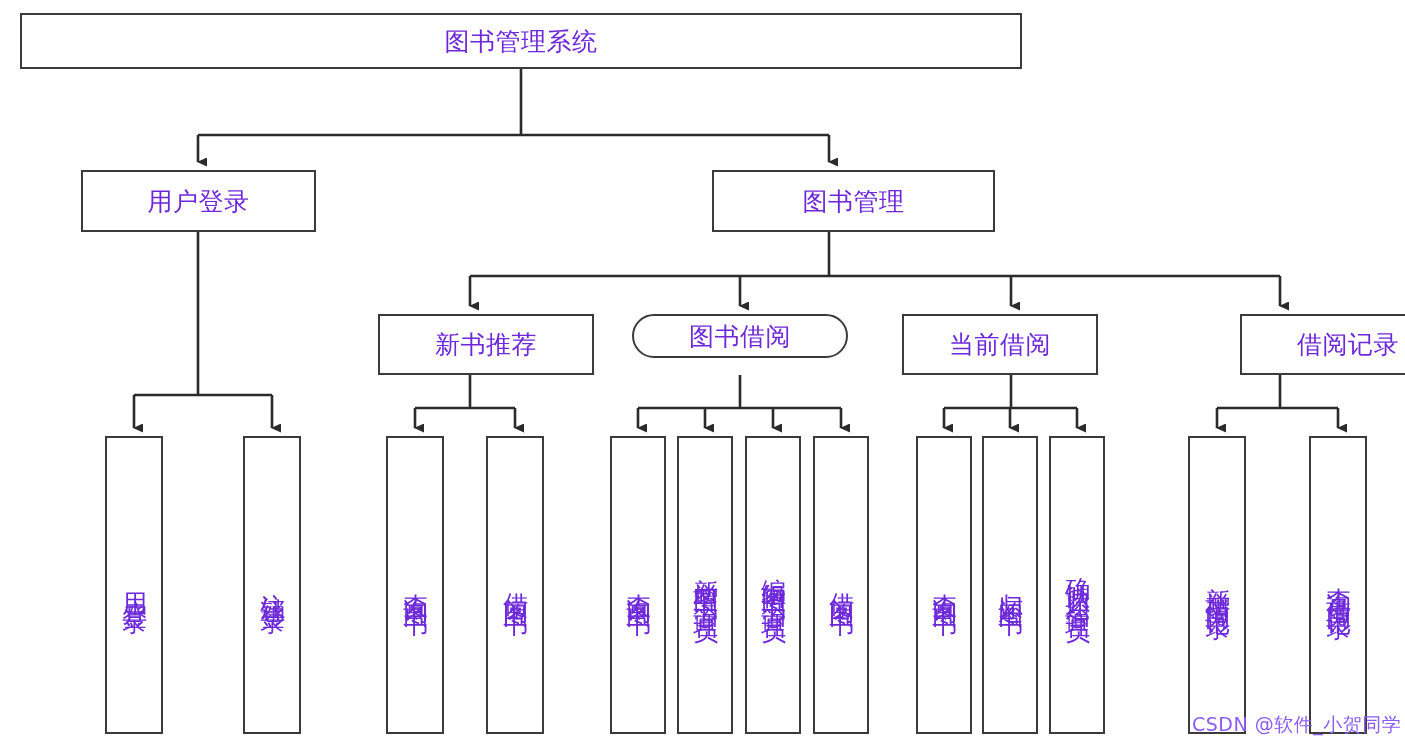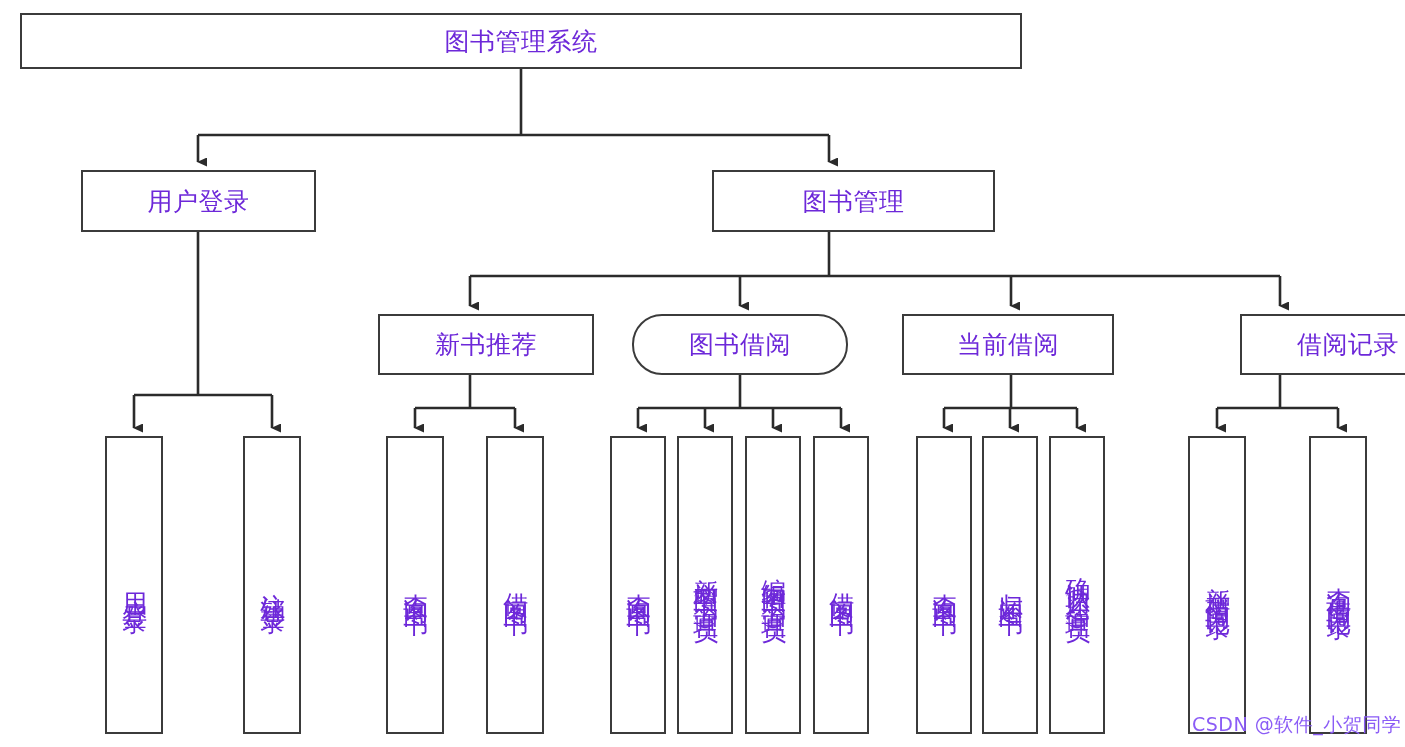--- a/index.html
+++ b/index.html
@@ -130,24 +130,24 @@
   <div class="node horiz" id="l2-0" style="left: 81px; top: 170px; width: 235px; height: 62px;">
     <span class="lbl">用户登录</span>
   </div>
   <div class="node horiz" id="l2-1" style="left: 712px; top: 170px; width: 283px; height: 62px;">
     <span class="lbl">图书管理</span>
   </div>
 
   <div class="node horiz" id="l3-0" style="left: 362px; top: 314px; width: 216px; height: 61px; margin-left: 16px;">
     <span class="lbl">新书推荐</span>
   </div>
-  <div class="node horiz" id="l3-1" style="left: 632px; top: 314px; width: 216px; height: 61px; border-radius: 30px;">
+  <div class="node horiz" id="l3-1" style="left: 632px; top: 314px; width: 216px; height: 44px; border-radius: 30px;">
     <span class="lbl">图书借阅</span>
   </div>
-  <div class="node horiz" id="l3-2" style="left: 902px; top: 314px; width: 212px; height: 61px;">
+  <div class="node horiz" id="l3-2" style="left: 902px; top: 314px; width: 196px; height: 61px;">
     <span class="lbl">当前借阅</span>
   </div>
   <div class="node horiz" id="l3-3" style="left: 1240px; top: 314px; width: 216px; height: 61px;">
     <span class="lbl">借阅记录</span>
   </div>
 
   <div class="node vert" id="lf-0" style="left: 105px; top: 436px; width: 58px; height: 298px;">
     <span class="lbl">用户登录</span>
   </div>
   <div class="node vert" id="lf-1" style="left: 243px; top: 436px; width: 58px; height: 298px;">

